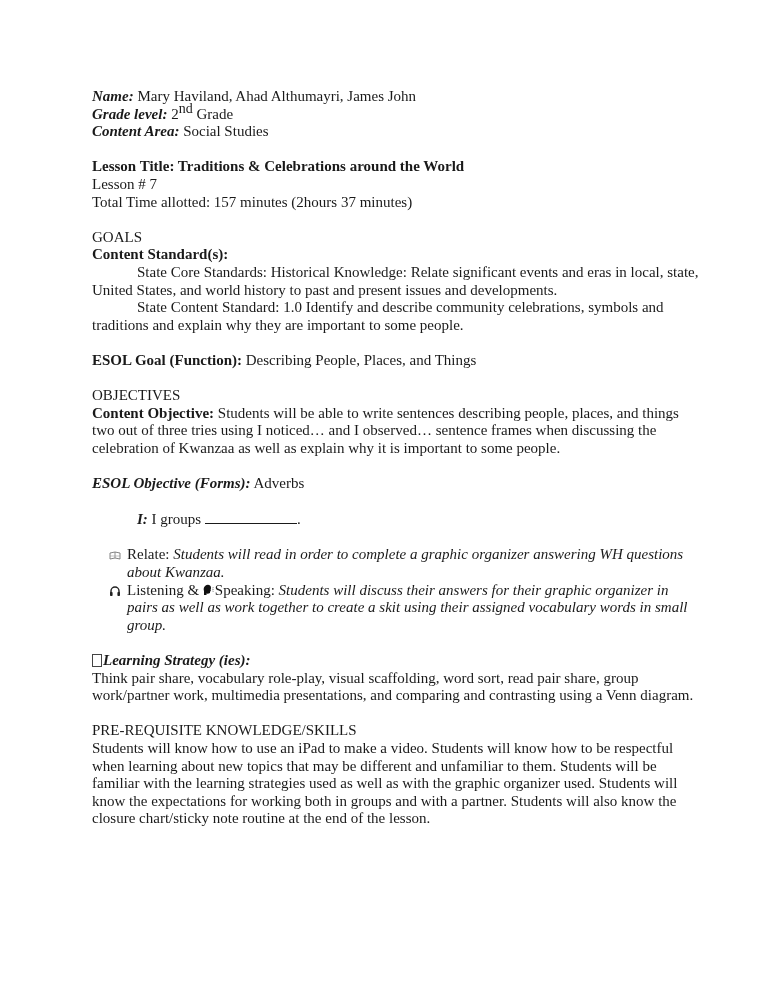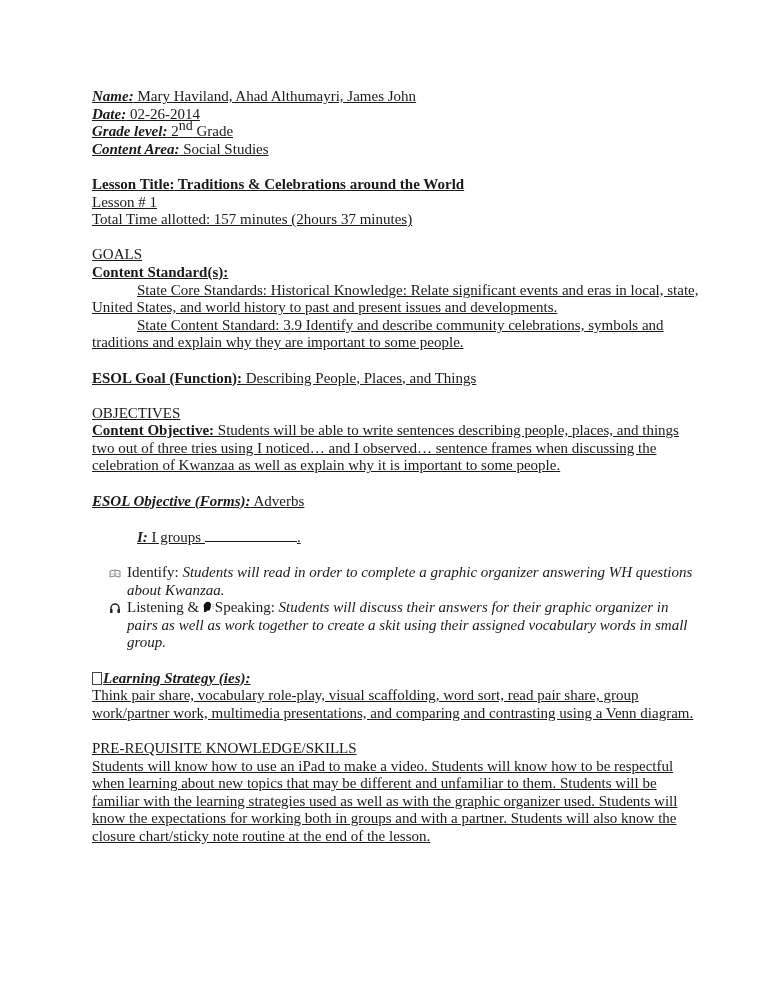--- a/index.html
+++ b/index.html
@@ -18,29 +18,28 @@
       color: #1a1a1a;
     }
     .page {
       position: absolute;
       left: 92px;
       top: 88px;
       width: 610px;
     }
     p {
       margin: 0;
-      text-decoration: underline;
     }
     .gap {
       height: 17.6px;
     }
     .bi { font-weight: bold; font-style: italic; }
     .b { font-weight: bold; }
     .i { font-style: italic; }
-    .u { text-decoration: underline; }
+    .u { }
     .indent-first { text-indent: 45px; }
     .indent-block { padding-left: 45px; }
     sup {
       font-size: 14px;
       line-height: 0;
       vertical-align: 6px;
     }
     .blank {
       display: inline-block;
       border-bottom: 1px solid #1a1a1a;
@@ -82,43 +81,40 @@
   </style>
 </head>
 <body>
 
 <div class="page">
 
   <p>
     <span class="bi">Name:</span><span> Mary Haviland, Ahad Althumayri, James John</span>
   </p>
   <p>
-    <span class="bi">Date:</span><span> 02-26-2014</span>
-  </p>
-  <p>
     <span class="bi">Grade level:</span><span> 2</span><sup>nd</sup><span> Grade</span>
   </p>
   <p>
     <span class="bi">Content Area:</span><span> Social Studies</span>
   </p>
 
   <div class="gap"></div>
 
   <p class="b">
     <span>Lesson Title:</span><span> Traditions &amp; Celebrations around the World</span>
   </p>
-  <p>Lesson # 1</p>
+  <p>Lesson # 7</p>
   <p>Total Time allotted: 157 minutes (2hours 37 minutes)</p>
 
   <div class="gap"></div>
 
   <p class="u">GOALS</p>
   <p class="b">Content Standard(s):</p>
   <p class="indent-first">State Core Standards: Historical Knowledge: Relate significant events and eras in local, state, United States, and world history to past and present issues and developments.</p>
-  <p class="indent-first">State Content Standard: 3.9 Identify and describe community celebrations, symbols and traditions and explain why they are important to some people.</p>
+  <p class="indent-first">State Content Standard: 1.0 Identify and describe community celebrations, symbols and traditions and explain why they are important to some people.</p>
 
   <div class="gap"></div>
 
   <p>
     <span class="b">ESOL Goal (Function):</span><span> Describing People, Places, and Things</span>
   </p>
 
   <div class="gap"></div>
 
   <p class="u">OBJECTIVES</p>
@@ -140,21 +136,21 @@
 
   <div class="gap"></div>
 
   <ul class="skills">
     <li>
       <svg class="bullet-icon" viewBox="0 0 12 10">
         <path d="M1 3 L6 2 L11 3 L11 9 L6 8 L1 9 Z" fill="none" stroke="#777" stroke-width="0.9"></path>
         <line x1="6" y1="2" x2="6" y2="8" stroke="#777" stroke-width="0.8"></line>
         <line x1="1" y1="6" x2="11" y2="6" stroke="#999" stroke-width="0.6"></line>
       </svg>
-      <span>Identify:</span><span class="i"> Students will read in order to complete a graphic organizer answering WH questions about Kwanzaa.</span>
+      <span>Relate:</span><span class="i"> Students will read in order to complete a graphic organizer answering WH questions about Kwanzaa.</span>
     </li>
     <li>
       <svg class="bullet-icon" viewBox="0 0 12 12" style="height:12px;top:3px;">
         <path d="M2 8 L2 6 A4 4 0 0 1 10 6 L10 8" fill="none" stroke="#222" stroke-width="1.4"></path>
         <rect x="1" y="7" width="2.6" height="4" rx="0.8" fill="#222"></rect>
         <rect x="8.4" y="7" width="2.6" height="4" rx="0.8" fill="#222"></rect>
       </svg>
       <span>Listening &amp; </span><svg class="inline-icon" viewBox="0 0 11 12">
         <path d="M2 2 Q5 -0.5 7.5 2 Q8.5 4 7.5 6 L8 7 L7 7.5 L7 9 Q5 10 3.5 9.5 L3.5 11 L1 11 L1 7 Q0 4 2 2 Z" fill="#111"></path>
         <line x1="9" y1="4" x2="11" y2="3.5" stroke="#888" stroke-width="0.6"></line>

